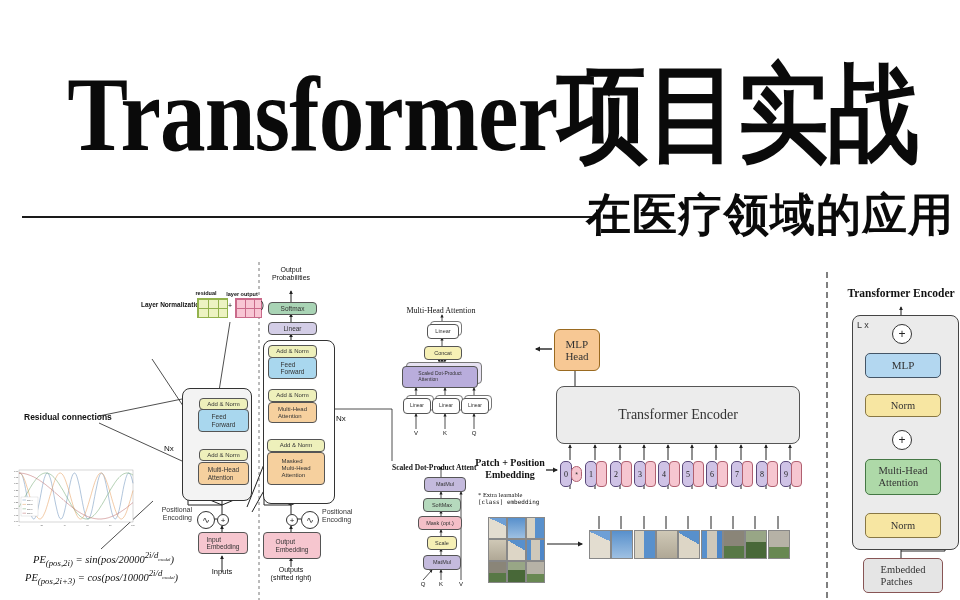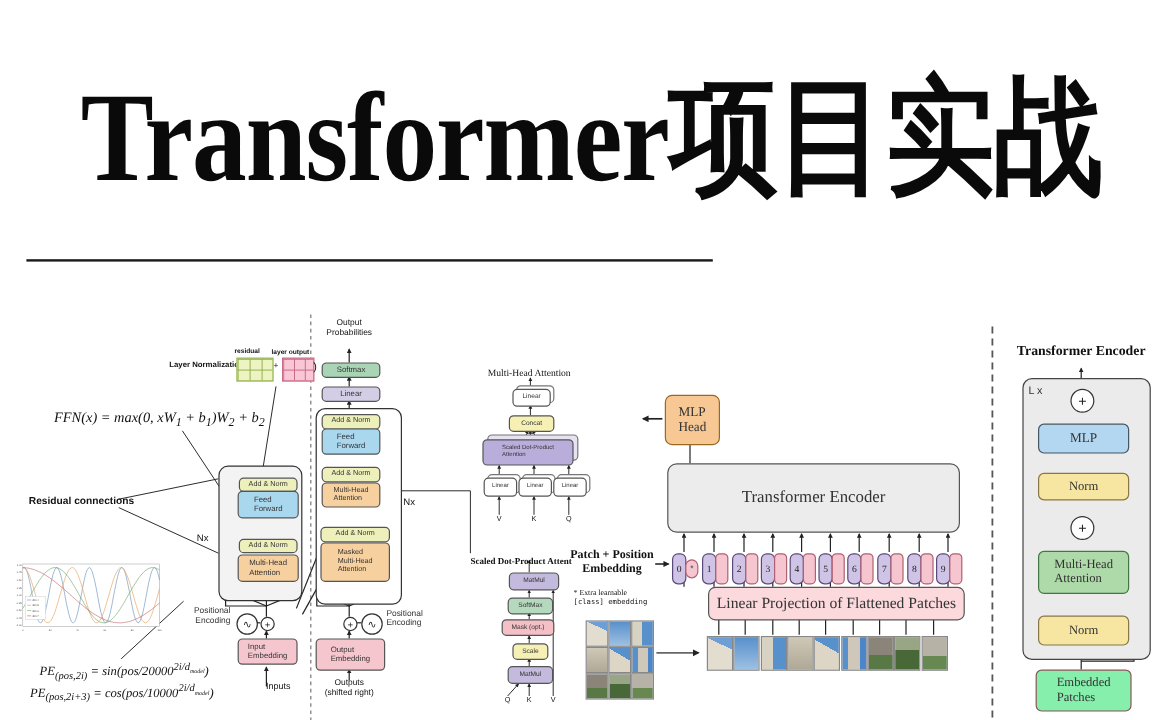--- a/index.html
+++ b/index.html
@@ -153,51 +153,49 @@
       <line x1="901" y1="394" x2="901" y2="378" marker-end="url(#ah)"></line>
       <line x1="901" y1="353" x2="901" y2="344" marker-end="url(#ah)"></line>
       <line x1="901" y1="323" x2="901" y2="307" marker-end="url(#ah)"></line>
       <polyline points="901,551 945,551 945,439 912,439" marker-end="url(#ah)"></polyline>
       <polyline points="901,424 952,424 952,333 912,333" marker-end="url(#ah)"></polyline>
     </g>
   </svg>
 
   <div class="main-title" data-bind="header.title">Transformer项目实战</div>
   <div class="hline"></div>
+  <div class="subtitle" data-bind="header.subtitle">在医疗领域的应用</div>
 
   <div class="lbl" style="left:141px;top:301px;font-size:6.5px;font-weight:bold;" data-bind="left.layer_norm_label">Layer Normalization (</div>
   <div class="lbl" style="left:188px;top:290px;width:36px;font-size:5.5px;font-weight:bold;" data-bind="left.residual_grid_label">residual</div>
   <div class="lbl" style="left:222px;top:291px;width:40px;font-size:5.5px;font-weight:bold;" data-bind="left.layer_output_grid_label">layer output</div>
   <div class="minigrid" style="left:197px;top:298px;width:29px;height:18px;background-color:#edf3c2;border:1px solid #93b24d;background-image:linear-gradient(#93b24d 1px,transparent 1px),linear-gradient(90deg,#93b24d 1px,transparent 1px);background-size:10px 9px;"></div>
   <div class="lbl" style="left:228px;top:302px;font-size:7px;" data-bind="left.layer_norm_plus">+</div>
   <div class="minigrid" style="left:235px;top:298px;width:25px;height:18px;background-color:#f8c6d4;border:1px solid #c96a8a;background-image:linear-gradient(#c96a8a 1px,transparent 1px),linear-gradient(90deg,#c96a8a 1px,transparent 1px);background-size:9px 9px;"></div>
   <div class="lbl" style="left:261px;top:300px;font-size:9px;" data-bind="left.layer_norm_close">)</div>
 
-  <div class="lbl serif" style="left:45px;top:342px;font-size:12px;font-style:italic;white-space:nowrap;">
-    <span data-bind="left.ffn.p1">FFN(x) = max(0, xW</span><sub data-bind="left.ffn.s1">1</sub><span data-bind="left.ffn.p2"> + b</span><sub data-bind="left.ffn.s2">1</sub><span data-bind="left.ffn.p3">)W</span><sub data-bind="left.ffn.s3">2</sub><span data-bind="left.ffn.p4"> + b</span><sub data-bind="left.ffn.s4">2</sub>
-  </div>
 
   <div class="lbl" style="left:24px;top:413px;font-size:8.5px;font-weight:bold;" data-bind="left.residual_connections">Residual connections</div>
   <div class="lbl" style="left:164px;top:444px;font-size:8px;" data-bind="left.nx">Nx</div>
 
   <div class="abs" style="left:182px;top:388px;width:68px;height:111px;background:#f3f3f3;border:1.2px solid #333;border-radius:8px;z-index:2;"></div>
   <div class="b" style="left:199px;top:398px;width:47px;height:10px;background:#eef0bb;font-size:6px;" data-bind="left.add_norm">Add &amp; Norm</div>
   <div class="b" style="left:198px;top:409px;width:49px;height:21px;background:#a9d7ee;" data-bind="left.feed_forward">Feed
 Forward</div>
   <div class="b" style="left:199px;top:449px;width:47px;height:10px;background:#eef0bb;font-size:6px;" data-bind="left.add_norm">Add &amp; Norm</div>
   <div class="b" style="left:198px;top:462px;width:49px;height:21px;background:#f6d09e;" data-bind="left.multi_head_attention">Multi-Head
 Attention</div>
 
   <div class="lbl" style="left:150px;top:506px;width:42px;font-size:7px;text-align:right;color:#333;" data-bind="left.positional_encoding">Positional
 Encoding</div>
   <div class="circ" style="left:197px;top:511px;width:16px;height:16px;font-size:9px;" data-bind="symbols.sine">∿</div>
   <div class="circ" style="left:217px;top:514px;width:10px;height:10px;font-size:8px;" data-bind="symbols.plus">+</div>
   <div class="b" style="left:198px;top:532px;width:48px;height:20px;background:#f6c6cf;" data-bind="left.input_embedding">Input
 Embedding</div>
-  <div class="lbl" style="left:202px;top:568px;width:40px;font-size:7.5px;text-align:right;" data-bind="left.inputs">Inputs</div>
+  <div class="lbl" style="left:202px;top:568px;width:40px;font-size:7.5px;" data-bind="left.inputs">Inputs</div>
 
   <svg id="pe-plot" class="abs" style="left:11px;top:467px;z-index:3;" width="126" height="64" viewBox="0 0 126 64">
     <rect x="8" y="3" width="114" height="52" fill="#ffffff" stroke="#999" stroke-width="0.4"></rect>
   <path d="M8.0 6.8L8.8 6.1L9.6 6.1L10.4 7.0L11.3 8.6L12.1 11.0L12.9 14.0L13.7 17.5L14.5 21.5L15.3 25.7L16.1 30.0L17.0 34.3L17.8 38.4L18.6 42.2L19.4 45.5L20.2 48.2L21.0 50.2L21.8 51.5L22.7 52.0L23.5 51.7L24.3 50.5L25.1 48.7L25.9 46.1L26.7 42.9L27.5 39.2L28.4 35.2L29.2 30.9L30.0 26.6L30.8 22.3L31.6 18.3L32.4 14.7L33.2 11.6L34.1 9.1L34.9 7.3L35.7 6.2L36.5 6.0L37.3 6.6L38.1 8.0L38.9 10.1L39.8 12.9L40.6 16.3L41.4 20.1L42.2 24.3L43.0 28.6L43.8 32.9L44.6 37.0L45.5 40.9L46.3 44.4L47.1 47.3L47.9 49.6L48.7 51.2L49.5 51.9L50.3 51.9L51.2 51.0L52.0 49.4L52.8 47.0L53.6 44.0L54.4 40.5L55.2 36.5L56.0 32.3L56.9 28.0L57.7 23.7L58.5 19.6L59.3 15.8L60.1 12.5L60.9 9.8L61.7 7.8L62.6 6.5L63.4 6.0L64.2 6.3L65.0 7.5L65.8 9.3L66.6 11.9L67.4 15.1L68.3 18.8L69.1 22.8L69.9 27.1L70.7 31.4L71.5 35.7L72.3 39.7L73.1 43.3L74.0 46.4L74.8 48.9L75.6 50.7L76.4 51.8L77.2 52.0L78.0 51.4L78.8 50.0L79.7 47.9L80.5 45.1L81.3 41.7L82.1 37.9L82.9 33.7L83.7 29.4L84.5 25.1L85.4 21.0L86.2 17.1L87.0 13.6L87.8 10.7L88.6 8.4L89.4 6.8L90.2 6.1L91.1 6.1L91.9 7.0L92.7 8.6L93.5 11.0L94.3 14.0L95.1 17.5L95.9 21.5L96.8 25.7L97.6 30.0L98.4 34.3L99.2 38.4L100.0 42.2L100.8 45.5L101.6 48.2L102.5 50.2L103.3 51.5L104.1 52.0L104.9 51.7L105.7 50.5L106.5 48.7L107.3 46.1L108.2 42.9L109.0 39.2L109.8 35.2L110.6 30.9L111.4 26.6L112.2 22.3L113.0 18.3L113.9 14.7L114.7 11.6L115.5 9.1L116.3 7.3L117.1 6.2L117.9 6.0L118.7 6.6L119.6 8.0L120.4 10.1L121.2 12.9L122.0 16.3" fill="none" stroke="#6f94bd" stroke-width="0.55"></path>
       <path d="M8.0 6.1L8.8 6.0L9.6 6.4L10.4 7.1L11.3 8.1L12.1 9.5L12.9 11.2L13.7 13.1L14.5 15.3L15.3 17.8L16.1 20.4L17.0 23.1L17.8 25.9L18.6 28.8L19.4 31.7L20.2 34.5L21.0 37.3L21.8 39.9L22.7 42.4L23.5 44.6L24.3 46.6L25.1 48.3L25.9 49.7L26.7 50.8L27.5 51.6L28.4 51.9L29.2 52.0L30.0 51.6L30.8 50.9L31.6 49.9L32.4 48.5L33.2 46.8L34.1 44.9L34.9 42.7L35.7 40.2L36.5 37.6L37.3 34.9L38.1 32.1L38.9 29.2L39.8 26.3L40.6 23.5L41.4 20.7L42.2 18.1L43.0 15.6L43.8 13.4L44.6 11.4L45.5 9.7L46.3 8.3L47.1 7.2L47.9 6.4L48.7 6.1L49.5 6.0L50.3 6.4L51.2 7.1L52.0 8.1L52.8 9.5L53.6 11.2L54.4 13.1L55.2 15.3L56.0 17.8L56.9 20.4L57.7 23.1L58.5 25.9L59.3 28.8L60.1 31.7L60.9 34.5L61.7 37.3L62.6 39.9L63.4 42.4L64.2 44.6L65.0 46.6L65.8 48.3L66.6 49.7L67.4 50.8L68.3 51.6L69.1 51.9L69.9 52.0L70.7 51.6L71.5 50.9L72.3 49.9L73.1 48.5L74.0 46.8L74.8 44.9L75.6 42.7L76.4 40.2L77.2 37.6L78.0 34.9L78.8 32.1L79.7 29.2L80.5 26.3L81.3 23.5L82.1 20.7L82.9 18.1L83.7 15.6L84.5 13.4L85.4 11.4L86.2 9.7L87.0 8.3L87.8 7.2L88.6 6.4L89.4 6.1L90.2 6.0L91.1 6.4L91.9 7.1L92.7 8.1L93.5 9.5L94.3 11.2L95.1 13.1L95.9 15.3L96.8 17.8L97.6 20.4L98.4 23.1L99.2 25.9L100.0 28.8L100.8 31.7L101.6 34.5L102.5 37.3L103.3 39.9L104.1 42.4L104.9 44.6L105.7 46.6L106.5 48.3L107.3 49.7L108.2 50.8L109.0 51.6L109.8 51.9L110.6 52.0L111.4 51.6L112.2 50.9L113.0 49.9L113.9 48.5L114.7 46.8L115.5 44.9L116.3 42.7L117.1 40.2L117.9 37.6L118.7 34.9L119.6 32.1L120.4 29.2L121.2 26.3L122.0 23.5" fill="none" stroke="#e8a05f" stroke-width="0.55"></path>
       <path d="M8.0 40.0L8.8 38.7L9.6 37.4L10.4 36.0L11.3 34.7L12.1 33.2L12.9 31.8L13.7 30.4L14.5 28.9L15.3 27.5L16.1 26.1L17.0 24.6L17.8 23.2L18.6 21.8L19.4 20.5L20.2 19.2L21.0 17.9L21.8 16.6L22.7 15.4L23.5 14.3L24.3 13.2L25.1 12.2L25.9 11.2L26.7 10.4L27.5 9.5L28.4 8.8L29.2 8.2L30.0 7.6L30.8 7.1L31.6 6.7L32.4 6.4L33.2 6.2L34.1 6.0L34.9 6.0L35.7 6.0L36.5 6.2L37.3 6.4L38.1 6.7L38.9 7.1L39.8 7.6L40.6 8.2L41.4 8.9L42.2 9.6L43.0 10.4L43.8 11.3L44.6 12.3L45.5 13.3L46.3 14.4L47.1 15.5L47.9 16.7L48.7 18.0L49.5 19.3L50.3 20.6L51.2 22.0L52.0 23.3L52.8 24.8L53.6 26.2L54.4 27.6L55.2 29.1L56.0 30.5L56.9 31.9L57.7 33.4L58.5 34.8L59.3 36.2L60.1 37.5L60.9 38.8L61.7 40.1L62.6 41.4L63.4 42.6L64.2 43.7L65.0 44.8L65.8 45.8L66.6 46.8L67.4 47.6L68.3 48.5L69.1 49.2L69.9 49.8L70.7 50.4L71.5 50.9L72.3 51.3L73.1 51.6L74.0 51.8L74.8 52.0L75.6 52.0L76.4 52.0L77.2 51.8L78.0 51.6L78.8 51.3L79.7 50.9L80.5 50.4L81.3 49.8L82.1 49.1L82.9 48.4L83.7 47.6L84.5 46.7L85.4 45.7L86.2 44.7L87.0 43.6L87.8 42.5L88.6 41.3L89.4 40.0L90.2 38.7L91.1 37.4L91.9 36.0L92.7 34.7L93.5 33.2L94.3 31.8L95.1 30.4L95.9 28.9L96.8 27.5L97.6 26.1L98.4 24.6L99.2 23.2L100.0 21.8L100.8 20.5L101.6 19.2L102.5 17.9L103.3 16.6L104.1 15.4L104.9 14.3L105.7 13.2L106.5 12.2L107.3 11.2L108.2 10.4L109.0 9.5L109.8 8.8L110.6 8.2L111.4 7.6L112.2 7.1L113.0 6.7L113.9 6.4L114.7 6.2L115.5 6.0L116.3 6.0L117.1 6.0L117.9 6.2L118.7 6.4L119.6 6.7L120.4 7.1L121.2 7.6L122.0 8.2" fill="none" stroke="#74a874" stroke-width="0.55"></path>
       <path d="M8.0 6.0L8.8 6.0L9.6 6.1L10.4 6.2L11.3 6.3L12.1 6.4L12.9 6.5L13.7 6.7L14.5 6.9L15.3 7.1L16.1 7.3L17.0 7.6L17.8 7.9L18.6 8.2L19.4 8.5L20.2 8.8L21.0 9.2L21.8 9.6L22.7 9.9L23.5 10.4L24.3 10.8L25.1 11.2L25.9 11.7L26.7 12.2L27.5 12.7L28.4 13.2L29.2 13.8L30.0 14.3L30.8 14.9L31.6 15.4L32.4 16.0L33.2 16.6L34.1 17.2L34.9 17.9L35.7 18.5L36.5 19.2L37.3 19.8L38.1 20.5L38.9 21.2L39.8 21.8L40.6 22.5L41.4 23.2L42.2 23.9L43.0 24.6L43.8 25.4L44.6 26.1L45.5 26.8L46.3 27.5L47.1 28.2L47.9 28.9L48.7 29.7L49.5 30.4L50.3 31.1L51.2 31.8L52.0 32.5L52.8 33.3L53.6 34.0L54.4 34.7L55.2 35.4L56.0 36.1L56.9 36.7L57.7 37.4L58.5 38.1L59.3 38.7L60.1 39.4L60.9 40.0L61.7 40.7L62.6 41.3L63.4 41.9L64.2 42.5L65.0 43.1L65.8 43.6L66.6 44.2L67.4 44.7L68.3 45.2L69.1 45.7L69.9 46.2L70.7 46.7L71.5 47.1L72.3 47.6L73.1 48.0L74.0 48.4L74.8 48.8L75.6 49.1L76.4 49.5L77.2 49.8L78.0 50.1L78.8 50.4L79.7 50.6L80.5 50.9L81.3 51.1L82.1 51.3L82.9 51.4L83.7 51.6L84.5 51.7L85.4 51.8L86.2 51.9L87.0 52.0L87.8 52.0L88.6 52.0L89.4 52.0L90.2 52.0L91.1 51.9L91.9 51.8L92.7 51.7L93.5 51.6L94.3 51.5L95.1 51.3L95.9 51.1L96.8 50.9L97.6 50.7L98.4 50.4L99.2 50.1L100.0 49.8L100.8 49.5L101.6 49.2L102.5 48.8L103.3 48.4L104.1 48.1L104.9 47.6L105.7 47.2L106.5 46.8L107.3 46.3L108.2 45.8L109.0 45.3L109.8 44.8L110.6 44.2L111.4 43.7L112.2 43.1L113.0 42.6L113.9 42.0L114.7 41.4L115.5 40.8L116.3 40.1L117.1 39.5L117.9 38.8L118.7 38.2L119.6 37.5L120.4 36.8L121.2 36.2L122.0 35.5" fill="none" stroke="#bd6a6a" stroke-width="0.55"></path>
       <text x="7.2" y="4.6" font-size="2.2" text-anchor="end" fill="#555">1.00</text>
       <text x="7.2" y="10.899999999999999" font-size="2.2" text-anchor="end" fill="#555">0.75</text>
       <text x="7.2" y="17.2" font-size="2.2" text-anchor="end" fill="#555">0.50</text>
@@ -308,21 +306,20 @@
   <div class="token-pink" style="left:693px;top:461px;width:9px;height:24px;"></div>
   <div class="token-purple" style="left:706px;top:461px;width:10px;height:24px;" data-bind="vit.tokens.6">6</div>
   <div class="token-pink" style="left:717px;top:461px;width:9px;height:24px;"></div>
   <div class="token-purple" style="left:731px;top:461px;width:10px;height:24px;" data-bind="vit.tokens.7">7</div>
   <div class="token-pink" style="left:742px;top:461px;width:9px;height:24px;"></div>
   <div class="token-purple" style="left:756px;top:461px;width:10px;height:24px;" data-bind="vit.tokens.8">8</div>
   <div class="token-pink" style="left:767px;top:461px;width:9px;height:24px;"></div>
   <div class="token-purple" style="left:780px;top:461px;width:10px;height:24px;" data-bind="vit.tokens.9">9</div>
   <div class="token-pink" style="left:791px;top:461px;width:9px;height:24px;"></div>
 
-  <div class="b serif" style="left:590px;top:489px;width:212px;height:26px;background:#fbd9dd;border:1.2px solid #555;border-radius:6px;font-size:13px;" data-bind="vit.linear_projection">Linear Projection of Flattened Patches</div>
 
   <div class="patch" style="left: 589px; top: 530px; width: 20px; height: 27px; background: linear-gradient(205deg, rgb(109, 159, 214) 28%, rgb(227, 221, 208) 28%);"></div>
   <div class="patch" style="left: 611px; top: 530px; width: 20px; height: 27px; background: linear-gradient(rgb(88, 144, 204), rgb(158, 192, 226));"></div>
   <div class="patch" style="left: 634px; top: 530px; width: 20px; height: 27px; background: linear-gradient(90deg, rgb(216, 210, 194) 45%, rgb(88, 144, 204) 45%);"></div>
   <div class="patch" style="left: 656px; top: 530px; width: 20px; height: 27px; background: linear-gradient(rgb(207, 200, 182), rgb(176, 168, 150));"></div>
   <div class="patch" style="left: 678px; top: 530px; width: 20px; height: 27px; background: linear-gradient(210deg, rgb(88, 144, 204) 35%, rgb(221, 214, 198) 35%);"></div>
   <div class="patch" style="left: 701px; top: 530px; width: 20px; height: 27px; background: linear-gradient(90deg, rgb(88, 144, 204) 25%, rgb(207, 200, 186) 25%, rgb(207, 200, 186) 75%, rgb(77, 134, 200) 75%);"></div>
   <div class="patch" style="left: 723px; top: 530px; width: 20px; height: 27px; background: linear-gradient(rgb(138, 133, 120) 55%, rgb(88, 120, 70) 55%);"></div>
   <div class="patch" style="left: 745px; top: 530px; width: 20px; height: 27px; background: linear-gradient(rgb(152, 166, 134) 40%, rgb(72, 104, 56) 40%);"></div>
   <div class="patch" style="left: 768px; top: 530px; width: 20px; height: 27px; background: linear-gradient(rgb(182, 178, 166) 58%, rgb(104, 136, 82) 58%);"></div>
@@ -340,16 +337,16 @@
   <div class="lbl serif" style="left:842px;top:287px;width:118px;font-size:11.5px;font-weight:bold;" data-bind="encoder_fig.title">Transformer Encoder</div>
   <div class="abs" style="left:852px;top:315px;width:105px;height:233px;background:#ebebeb;border:1.3px solid #444;border-radius:8px;z-index:2;"></div>
   <div class="lbl" style="left:857px;top:320px;font-size:9px;color:#333;" data-bind="encoder_fig.lx">L x</div>
   <div class="circ" style="left:892px;top:324px;width:18px;height:18px;font-size:12px;" data-bind="symbols.plus">+</div>
   <div class="b serif" style="left:865px;top:353px;width:74px;height:23px;background:#b3d7f0;border:1px solid #456;border-radius:5px;font-size:11px;" data-bind="encoder_fig.mlp">MLP</div>
   <div class="b serif" style="left:865px;top:394px;width:74px;height:21px;background:#f7e6a2;border:1px solid #887744;border-radius:5px;font-size:10.5px;" data-bind="encoder_fig.norm">Norm</div>
   <div class="circ" style="left:892px;top:430px;width:18px;height:18px;font-size:12px;" data-bind="symbols.plus">+</div>
   <div class="b serif" style="left:865px;top:459px;width:74px;height:34px;background:#aed9a8;border:1px solid #447744;border-radius:5px;font-size:10.5px;" data-bind="encoder_fig.multi_head_attention">Multi-Head
 Attention</div>
   <div class="b serif" style="left:865px;top:513px;width:74px;height:23px;background:#f7e6a2;border:1px solid #887744;border-radius:5px;font-size:10.5px;" data-bind="encoder_fig.norm">Norm</div>
-  <div class="b serif" style="left:863px;top:558px;width:78px;height:33px;background:#86efac;border:1px solid #885555;border-radius:5px;font-size:10.5px;" data-bind="encoder_fig.embedded_patches">Embedded
+  <div class="b serif" style="left:863px;top:558px;width:78px;height:33px;background:#e5e5e5;border:1px solid #885555;border-radius:5px;font-size:10.5px;" data-bind="encoder_fig.embedded_patches">Embedded
 Patches</div>
 
 </div>
 
 </body></html>

